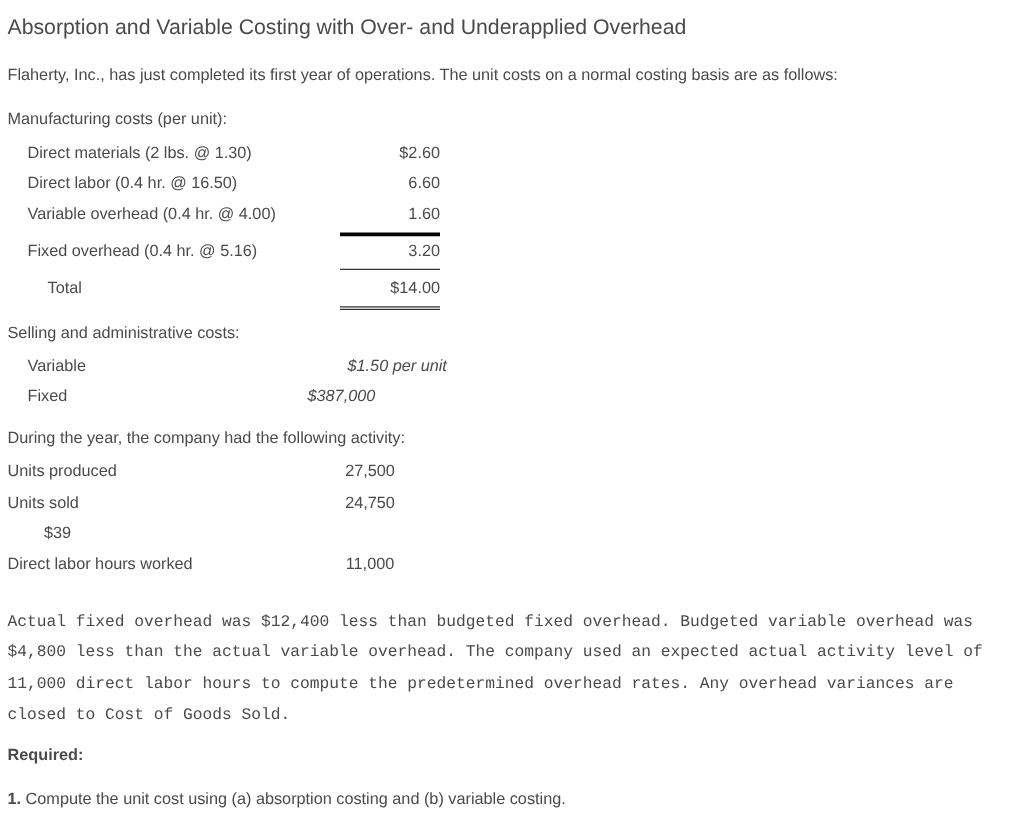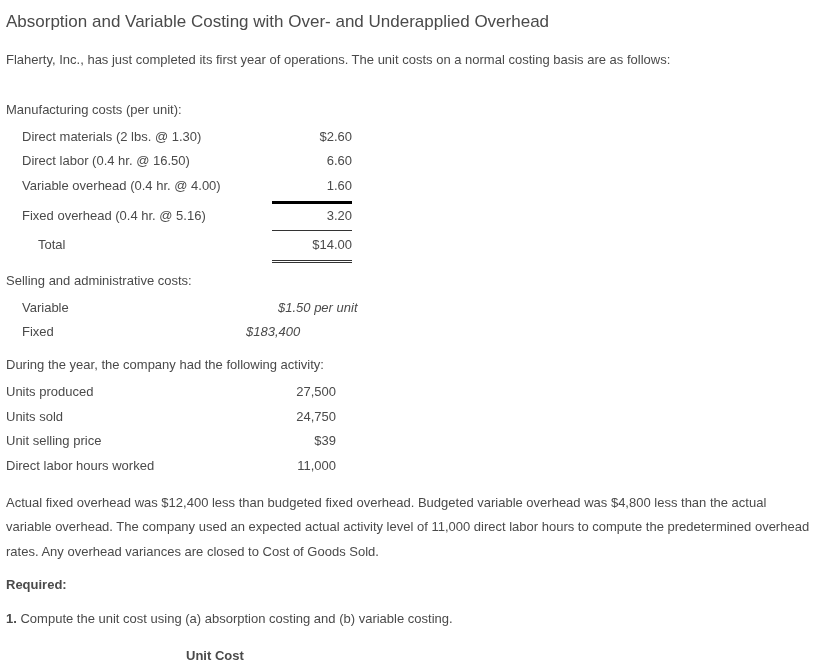--- a/index.html
+++ b/index.html
@@ -10,21 +10,21 @@
       margin: 0;
       padding: 6px 6px;
       line-height: 1.9;
       background: #fff;
       width: 816px;
     }
     .title {
       font-size: 17px;
       margin-bottom: 10px;
     }
-    .intro { margin-bottom: 25px; }
+    .intro { margin-bottom: 10px; }
     .section-head { margin-top: 6px; margin-bottom: 2px; }
     .row {
       display: flex;
       align-items: baseline;
     }
     .indent { padding-left: 16px; }
     .indent2 { padding-left: 32px; }
     .label-col { width: 250px; }
     .val-col {
       width: 80px;
@@ -43,22 +43,22 @@
       padding-top: 0;
     }
     .total-line {
       border-top: 1px solid #333;
       border-bottom: 3px double #333;
       margin-top: 2px;
       padding-top: 2px;
       padding-bottom: 2px;
     }
     .activity-label { width: 250px; }
-    .activity-val { width: 80px; text-align: right; }
-    .para { margin-top: 12px; margin-bottom: 8px; line-height: 1.9; }
+    .activity-val { width: 80px; text-align: center; }
+    .para { margin-top: 22px; margin-bottom: 8px; line-height: 1.9; font-family: Liberation Mono, monospace; }
     .bold { font-weight: bold; }
     .req-row { margin-top: 10px; margin-bottom: 12px; }
     .answer-table {
       margin-top: 8px;
     }
     .answer-header {
       display: flex;
       border-bottom: 1px solid #666;
       width: 320px;
     }
@@ -124,35 +124,34 @@
 </div>
 
 <div class="section-head">Selling and administrative costs:</div>
 
 <div class="row indent">
   <div class="label-col">Variable</div>
   <div class="val-col-wide">$1.50 per unit</div>
 </div>
 <div class="row indent">
   <div class="label-col" style="width:218px">Fixed</div>
-  <div class="val-col-wide">$183,400</div>
+  <div class="val-col-wide">$387,000</div>
 </div>
 
 <div class="section-head" style="margin-top:8px">During the year, the company had the following activity:</div>
 
 <div class="row">
   <div class="activity-label">Units produced</div>
   <div class="activity-val">27,500</div>
 </div>
 <div class="row">
   <div class="activity-label">Units sold</div>
   <div class="activity-val">24,750</div>
 </div>
 <div class="row">
-  <div class="activity-label">Unit selling price</div>
   <div class="activity-val">$39</div>
 </div>
 <div class="row">
   <div class="activity-label">Direct labor hours worked</div>
   <div class="activity-val">11,000</div>
 </div>
 
 <div class="para">Actual fixed overhead was $12,400 less than budgeted fixed overhead. Budgeted variable overhead was $4,800 less than the actual variable overhead. The company used an expected actual activity level of 11,000 direct labor hours to compute the predetermined overhead rates. Any overhead variances are closed to Cost of Goods Sold.</div>
 
 <div class="bold">Required:</div>

